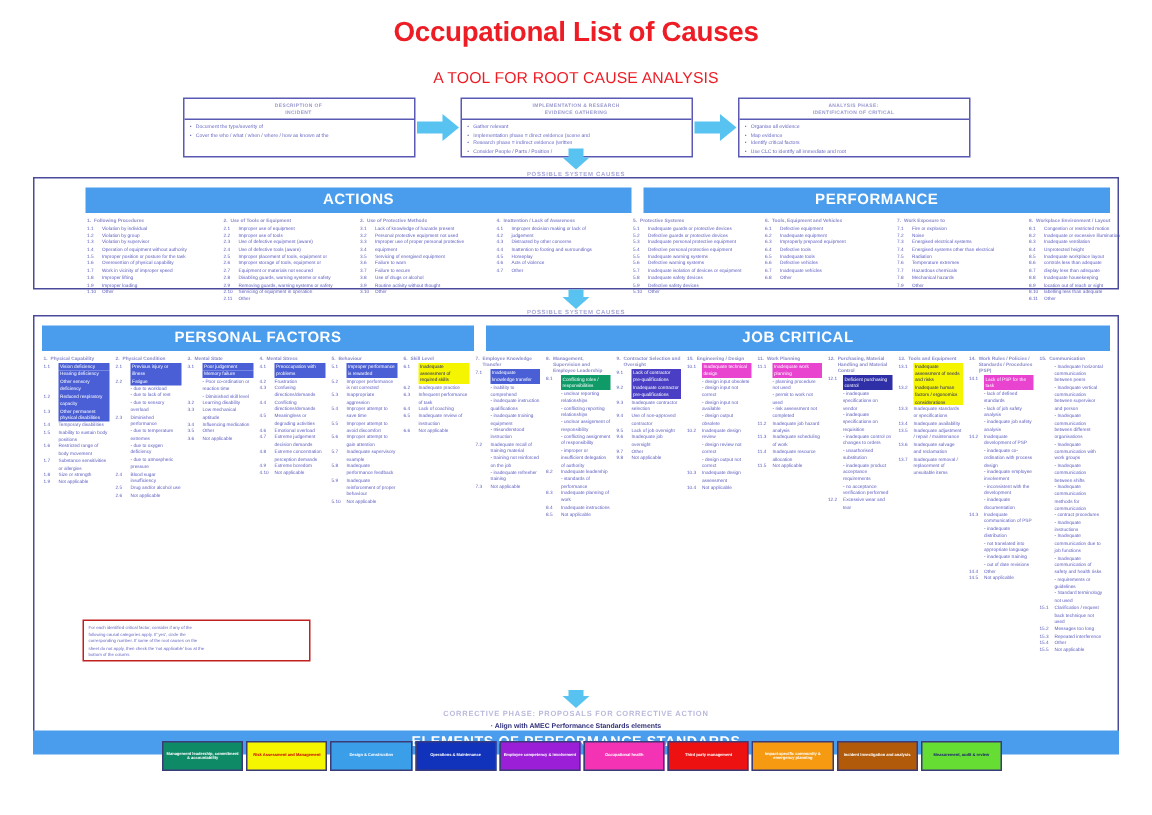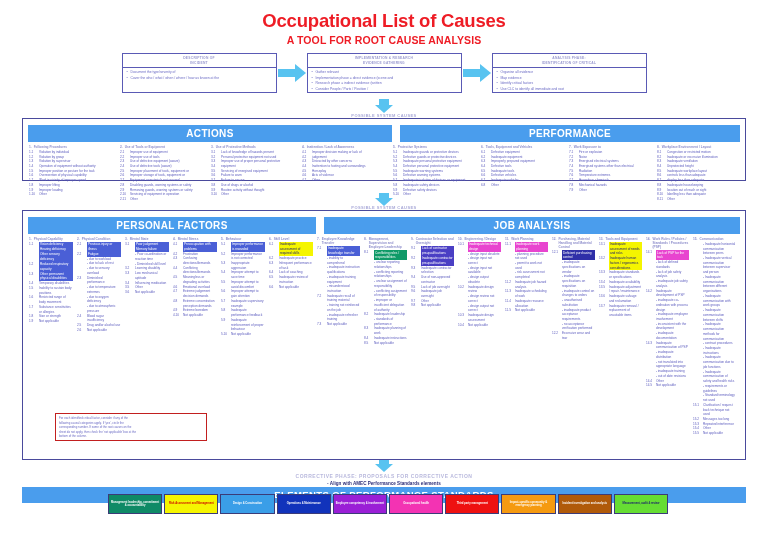--- a/index.html
+++ b/index.html
@@ -12,21 +12,21 @@
   }
   .page{width:768px;height:543px;position:relative;}
 
   
   .title-block{text-align:center;padding-top:11px;}
   .main-title{
     font-size:18.5px;font-weight:bold;color:#ee1c25;letter-spacing:-0.2px;
     line-height:1.05;
   }
   .sub-title{
-    font-size:10.5px;font-weight:bold;color:#ee1c25;margin-top:4px;letter-spacing:.1px;
+    font-size:10.5px;font-weight:normal;color:#ee1c25;margin-top:16px;letter-spacing:.1px;
   }
 
   
   .phase-row{
     position:relative;margin:7px 0 0 0;height:40px;
     display:flex;align-items:flex-start;justify-content:center;gap:0;
   }
   .phase-box{
     border:1px solid #5a5ab5;background:#ffffff;
     box-sizing:border-box;position:relative;
@@ -198,21 +198,21 @@
         <li>Use CLC to identify all immediate and root</li>
       </ul>
     </div>
   </div>
 
   <div class="arrow-stem" style="left:379px;top:99px;width:10px;height:7px;"></div>
   <div class="arrow-down" style="left:375px;top:105px;"></div>
 
   <div class="psc-label" style="top:113px;">POSSIBLE SYSTEM CAUSES</div>
 
-  <div class="panel" id="upper-panel" style="top:118px;height:63px;">
+  <div class="panel" id="upper-panel" style="top:118px;height:75px;padding-left:29px;">
     <div class="band-row">
       <div class="band big" style="flex:0 0 364px;">ACTIONS</div>
       <div class="band big" style="flex:1 1 auto;">PERFORMANCE</div>
     </div>
     <div class="cols" id="upper-cols">
         <div class="colgroup" style="flex: 0 0 364px;">
           <div class="col" style="width: 91px;">
             <div class="col-head">
               <span class="cnum">1.</span>
               <span class="ctitle">Following Procedures</span>
@@ -584,24 +584,24 @@
           </div>
         </div>
       </div>
   </div>
 
   <div class="arrow-stem" style="left:379px;top:193px;width:10px;height:6px;"></div>
   <div class="arrow-down" style="left:375px;top:198px;"></div>
 
   <div class="psc-label" style="top:205px;">POSSIBLE SYSTEM CAUSES</div>
 
-  <div class="panel" id="lower-panel" style="top:210px;height:250px;">
+  <div class="panel" id="lower-panel" style="top:210px;height:284px;">
     <div class="band-row">
       <div class="band big" style="flex:0 0 288px;">PERSONAL FACTORS</div>
-      <div class="band big" style="flex:1 1 auto;">JOB ANALYSIS</div>
+      <div class="band big" style="flex:1 1 auto;">JOB CRITICAL</div>
     </div>
     <div class="cols" id="lower-cols">
         <div class="colgroup" style="flex: 0 0 288px;">
           <div class="col" style="width: 48px;">
             <div class="col-head">
               <span class="cnum">1.</span>
               <span class="ctitle">Physical Capability</span>
             </div>
             <ul class="items">
               <li class="hl">

